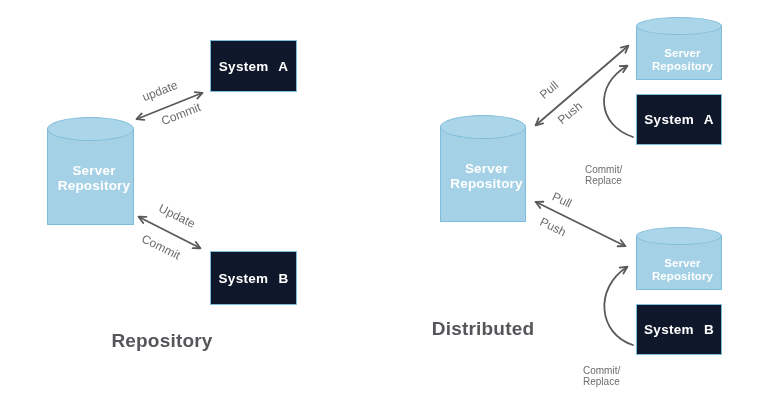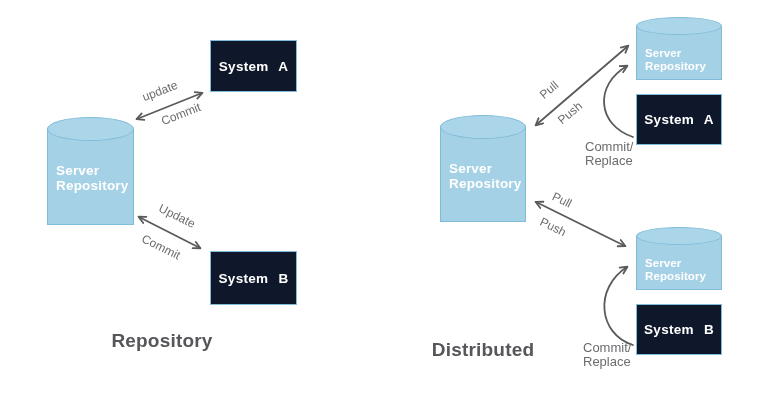--- a/index.html
+++ b/index.html
@@ -13,21 +13,21 @@
   .sysbox{
     position:absolute;box-sizing:border-box;
     background:#0f172a;border:1.5px solid #7fbcd9;
     display:flex;align-items:center;justify-content:center;
   }
   .sysbox .lbl{
     color:#ffffff;font-weight:700;font-size:13.5px;word-spacing:6px;letter-spacing:.3px;
   }
 
   
-  .cyl{position:absolute;}
+  .cyl{position:absolute;text-align:center;}
   .cyl .body{
     position:absolute;left:0;right:0;bottom:0;box-sizing:border-box;
     background:#a5d1e6;border:1.5px solid #7fbcd9;border-top:none;
   }
   .cyl .top{
     position:absolute;left:0;right:0;top:0;box-sizing:border-box;
     background:#abd5e9;border:1.5px solid #7fbcd9;border-radius:50%;
   }
   .cyl.large .body{top:12px;}
   .cyl.large .top{height:24px;}
@@ -38,21 +38,21 @@
   }
   .cyl.large .lbl{top:46px;font-size:13.5px;letter-spacing:.2px;}
   .cyl.small .lbl{top:30px;font-size:11.5px;letter-spacing:.1px;}
 
   
   .alabel{
     position:absolute;color:#6b6c6f;font-size:12px;font-weight:400;white-space:nowrap;
     transform:translate(-50%,-50%);
   }
   .cr-label{
-    position:absolute;color:#6b6c6f;font-size:13px;line-height:1.1;white-space:pre-line;
+    position:absolute;color:#6b6c6f;font-size:10px;line-height:1.1;white-space:pre-line;margin-top:24px;
   }
 
   .diagram-title{
     position:absolute;transform:translateX(-50%);
     color:#55565a;font-size:19px;font-weight:700;letter-spacing:.2px;white-space:nowrap;
   }
 </style>
 </head>
 <body>
 
@@ -124,15 +124,15 @@
   <div class="alabel" style="left:549px;top:90px;transform:translate(-50%,-50%) rotate(-40deg);">Pull</div>
   <div class="alabel" style="left:570px;top:113px;transform:translate(-50%,-50%) rotate(-40deg);">Push</div>
   <div class="alabel" style="left:562px;top:200px;transform:translate(-50%,-50%) rotate(26deg);">Pull</div>
   <div class="alabel" style="left:553px;top:227px;transform:translate(-50%,-50%) rotate(26deg);">Push</div>
 
   <div class="cr-label" style="left:585px;top:140px;">Commit/
 Replace</div>
   <div class="cr-label" style="left:583px;top:341px;">Commit/
 Replace</div>
 
-  <div class="diagram-title" style="left:483px;top:339px;">Distributed</div>
+  <div class="diagram-title" style="left:483px;top:318px;">Distributed</div>
 
 </div>
 
 </body></html>

